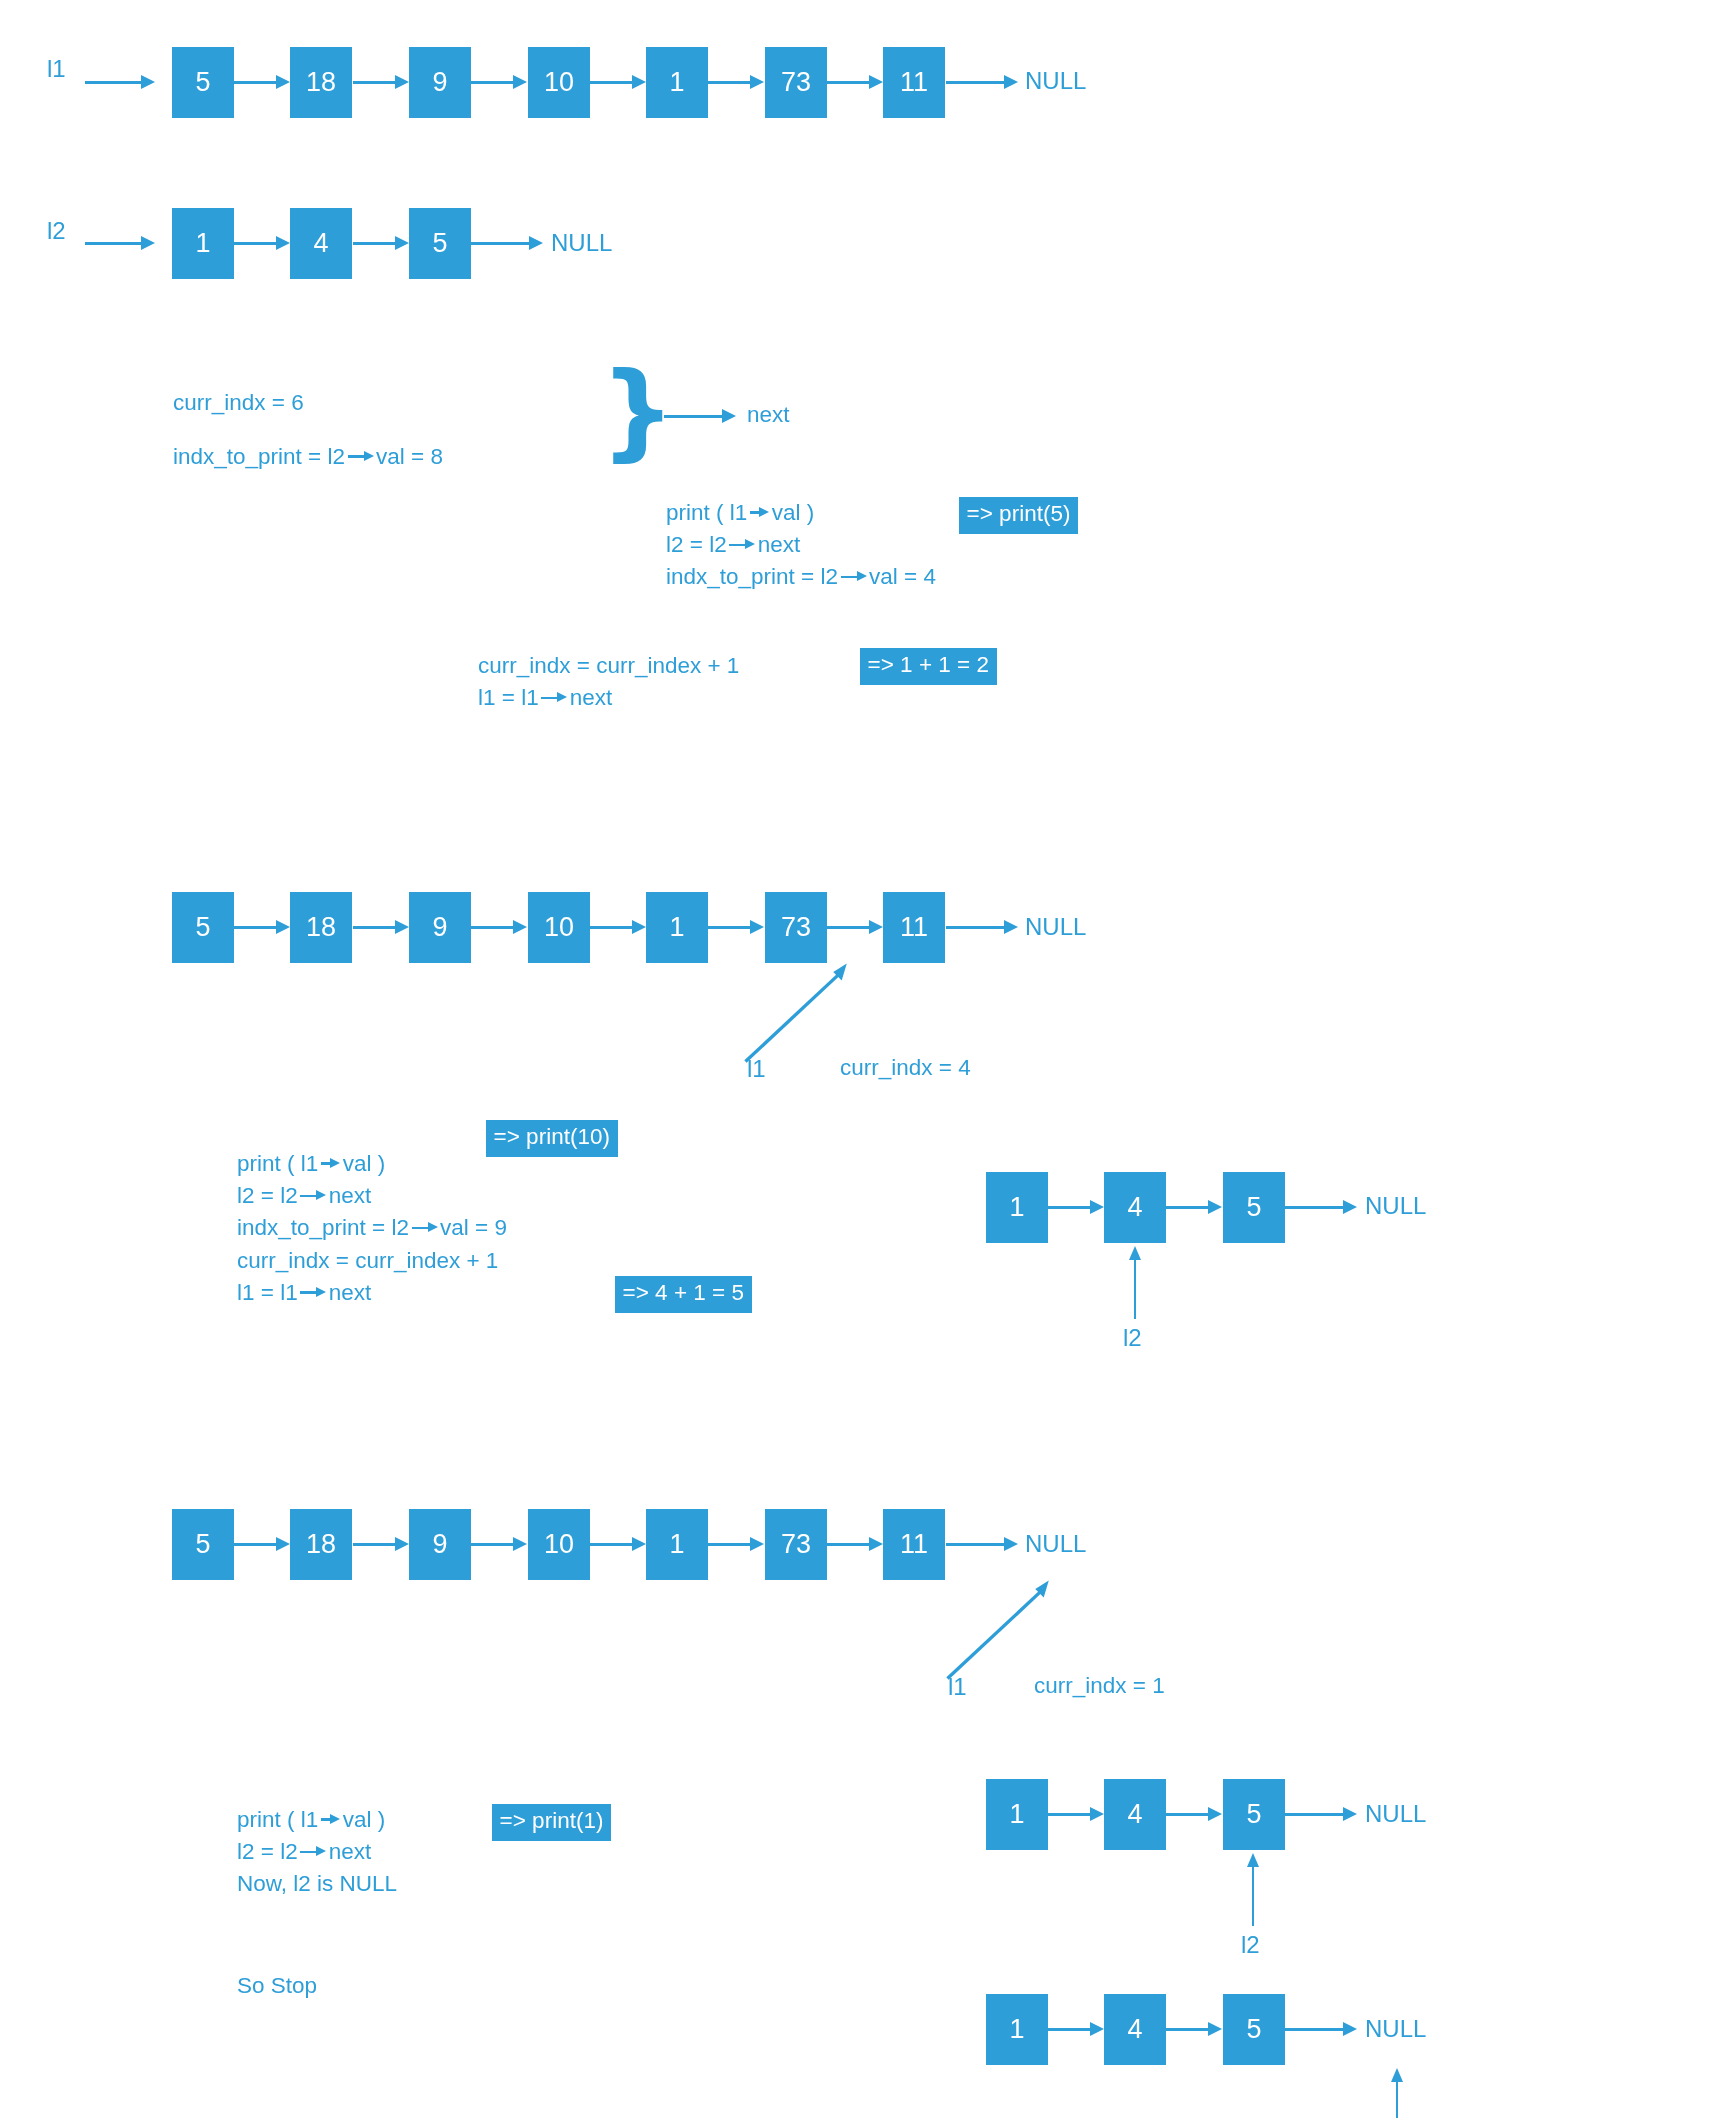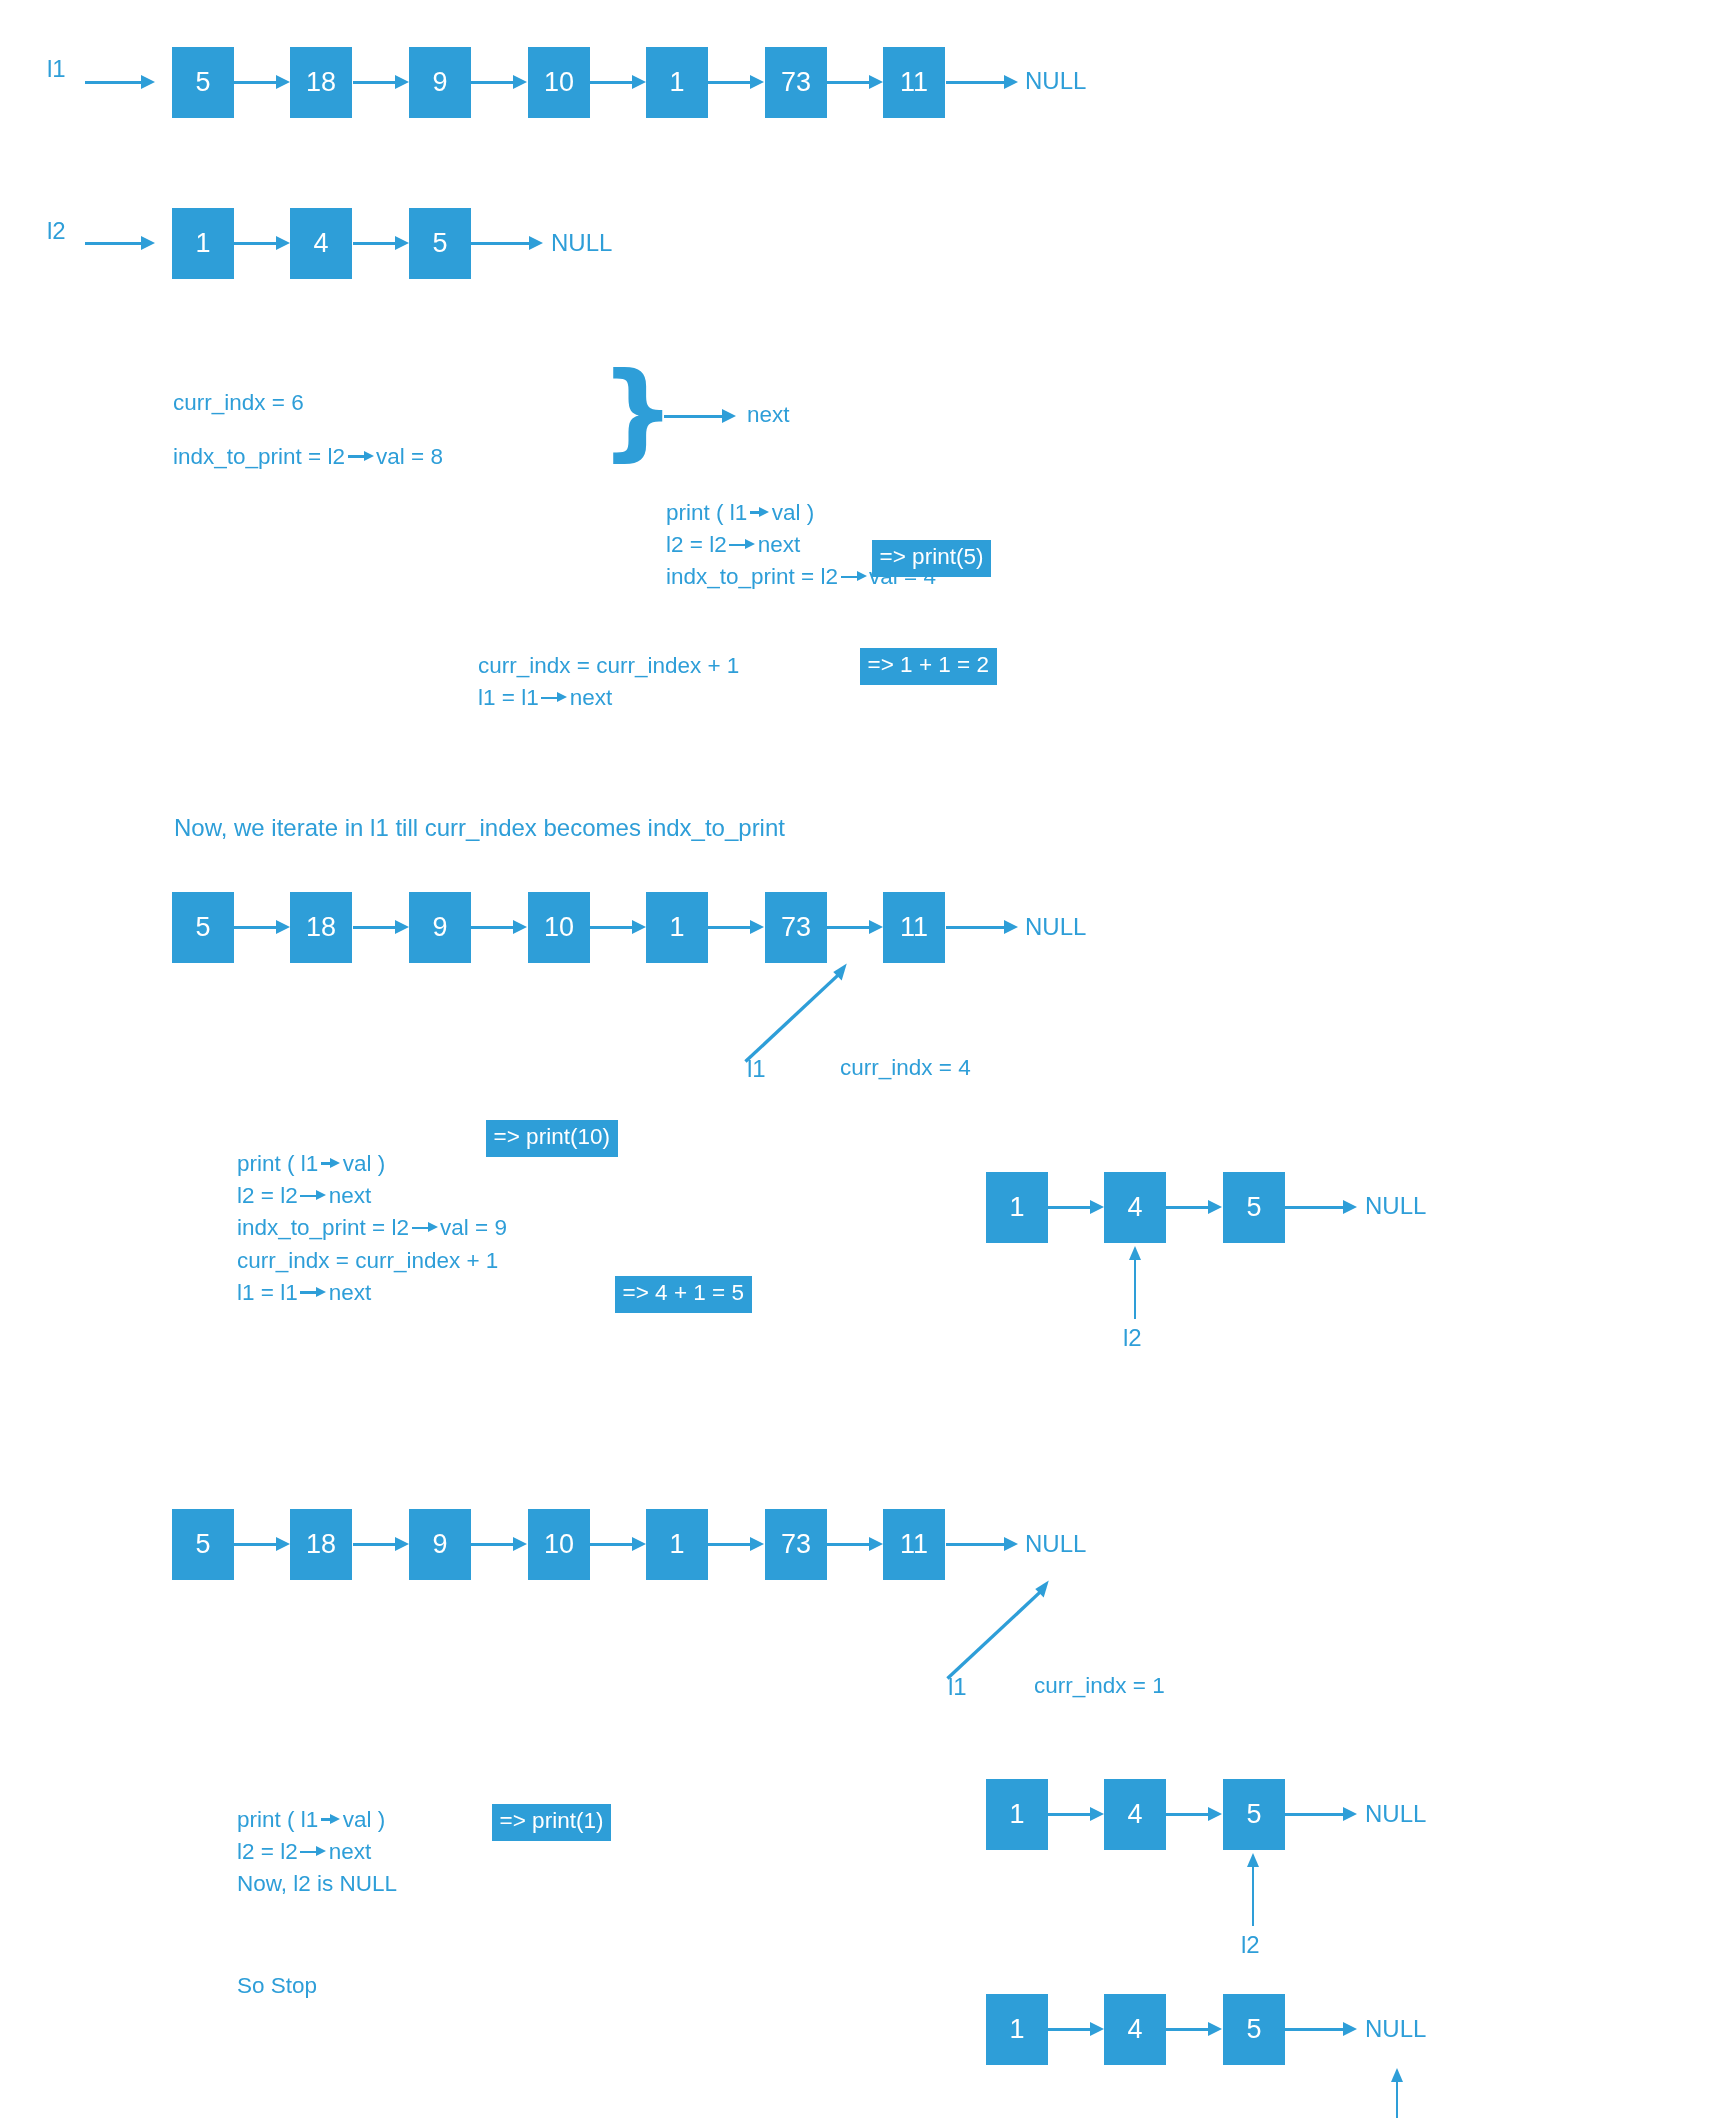--- a/index.html
+++ b/index.html
@@ -238,31 +238,30 @@
     <div class="line">
       <span>print ( l1</span><span class="inarrow short"><i></i><b></b></span><span>val )</span>
     </div>
     <div class="line">
       <span>l2 = l2</span><span class="inarrow"><i></i><b></b></span><span>next</span>
     </div>
     <div class="line">
       <span>indx_to_print = l2</span><span class="inarrow"><i></i><b></b></span><span>val = 4</span>
     </div>
   </div>
-  <div class="badge" style="left:872px;top:497px;margin-top:43px;">=&gt; print(5)</div>
+  <div class="badge" style="left:959px;top:497px;">=&gt; print(5)</div>
 
   <div class="textblock" style="left:478px;top:655px;">
     <div class="line">curr_indx = curr_index + 1</div>
     <div class="line">
       <span>l1 = l1</span><span class="inarrow"><i></i><b></b></span><span>next</span>
     </div>
   </div>
   <div class="badge" style="left:860px;top:648px;">=&gt; 1 + 1 = 2</div>
 
-  <div class="t big" style="left:174px;top:816px;">Now, we iterate in l1 till curr_index becomes indx_to_print</div>
 
   <div class="node" style="left:172px;top:892px;">5</div>
   <div class="hconn" style="left:234px;top:920px;width:56px;">
       <span class="shaft" style="width:42px;"></span>
       <span class="head" style="left:42px;"></span>
     </div>
   <div class="node" style="left:290px;top:892px;">18</div>
   <div class="hconn" style="left:353px;top:920px;width:56px;">
       <span class="shaft" style="width:42px;"></span>
       <span class="head" style="left:42px;"></span>

